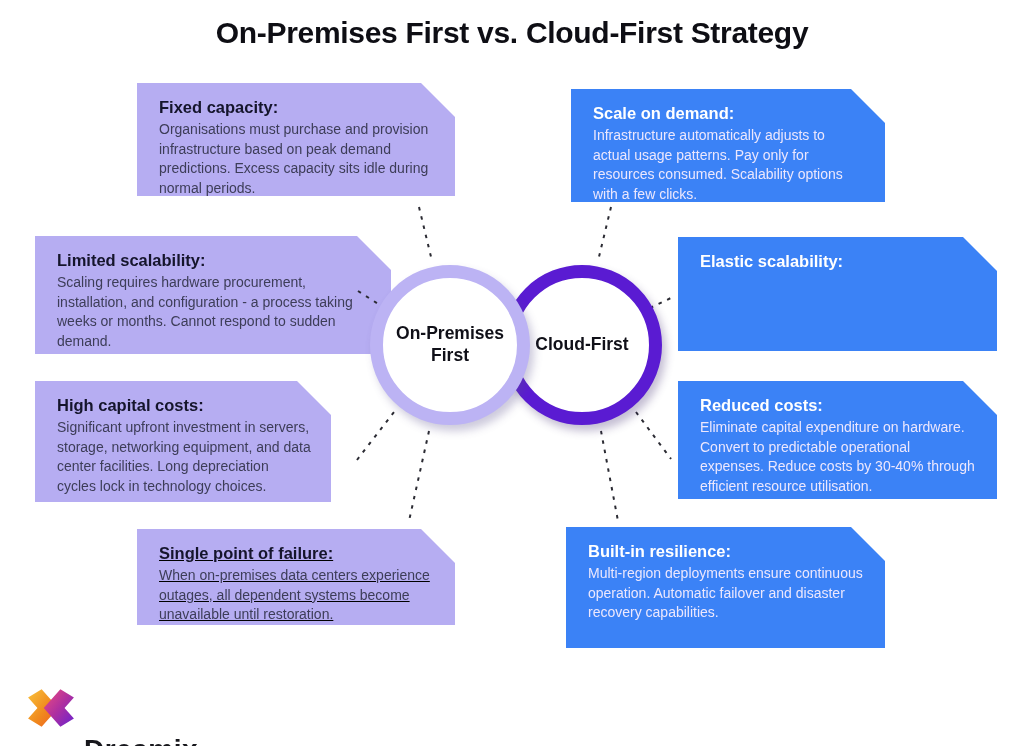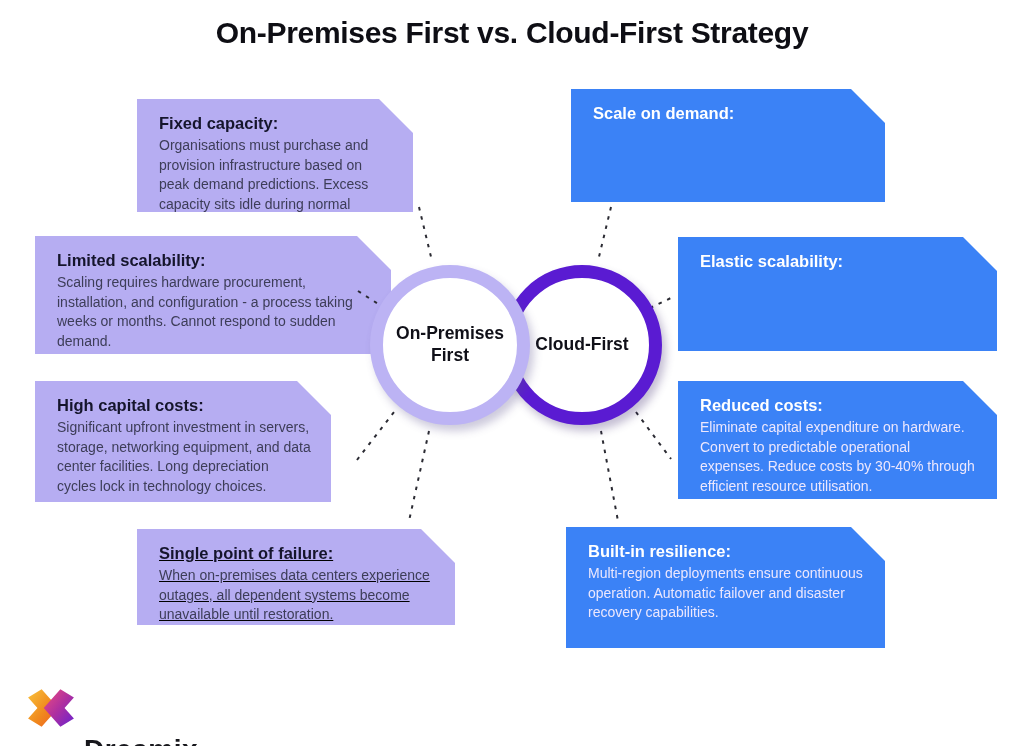--- a/index.html
+++ b/index.html
@@ -19,21 +19,21 @@
   }
   .card.light{background:#b6adf2;}
   .card.dark{background:#3b82f6;}
   .card-title{font-size:16.5px;font-weight:700;margin-bottom:3px;}
   .card-body{font-size:14px;line-height:19.5px;}
   .card.light .card-title{color:#15152c;}
   .card.light .card-body{color:#3d3d58;}
   .card.dark .card-title{color:#ffffff;}
   .card.dark .card-body{color:#ece7fd;}
   
-  .card.l1{left:137px;top:99px;width:276px;height:113px;}
+  .card.l1{left:137px;top:83px;width:318px;height:113px;}
   .card.l2{left:35px;top:236px;width:356px;height:118px;}
   .card.l3{left:35px;top:381px;width:296px;height:121px;}
   .card.l4{left:137px;top:529px;width:318px;height:96px;text-decoration:underline;}
   .card.r1{left:571px;top:89px;width:314px;height:113px;}
   .card.r2{left:678px;top:237px;width:319px;height:114px;}
   .card.r3{left:678px;top:381px;width:319px;height:118px;}
   .card.r4{left:566px;top:527px;width:319px;height:121px;}
   
   .circle{
     position:absolute;box-sizing:border-box;width:160px;height:160px;border-radius:50%;
@@ -90,20 +90,21 @@
     <div class="card-title">High capital costs:</div>
     <div class="card-body">Significant upfront investment in servers, storage, networking equipment, and data center facilities. Long depreciation cycles lock in technology choices.</div>
   </div>
   <div class="card light l4">
     <div class="card-title">Single point of failure:</div>
     <div class="card-body">When on-premises data centers experience outages, all dependent systems become unavailable until restoration.</div>
   </div>
 
   <div class="card dark r1">
     <div class="card-title">Scale on demand:</div>
+    <div class="card-body">Infrastructure automatically adjusts to actual usage patterns. Pay only for resources consumed. Scalability options with a few clicks.</div>
   </div>
   <div class="card dark r2">
     <div class="card-title">Elastic scalability:</div>
   </div>
   <div class="card dark r3">
     <div class="card-title">Reduced costs:</div>
     <div class="card-body">Eliminate capital expenditure on hardware. Convert to predictable operational expenses. Reduce costs by 30-40% through efficient resource utilisation.</div>
   </div>
   <div class="card dark r4">
     <div class="card-title">Built-in resilience:</div>

